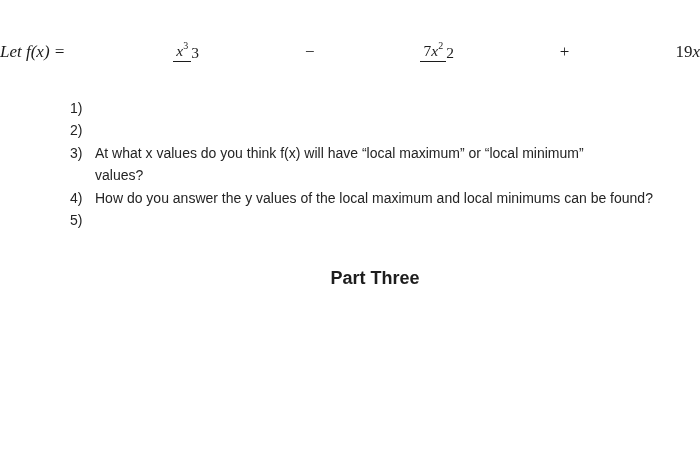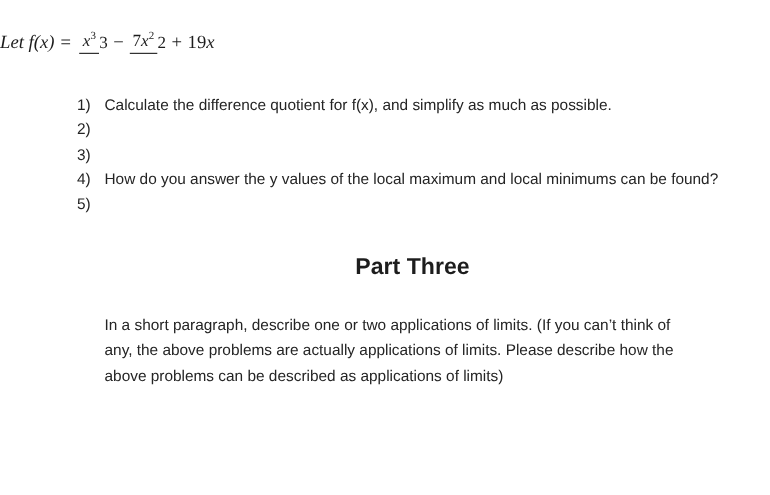--- a/index.html
+++ b/index.html
@@ -13,23 +13,23 @@
     height: 450px;
     background: #ffffff;
     overflow: hidden;
     font-family: "Liberation Sans", sans-serif;
     color: #212121;
   }
 
   
   .formula {
     display: flex;
-    justify-content: flex-start;
+    justify-content: space-between;
     align-items: center;
-    margin-top: 13px;
+    margin-top: 26px;
     height: 52px;
     font-family: "Liberation Serif", serif;
     font-size: 17px;
     color: #1c1c1c;
   }
   .formula .lead {
     font-style: italic;
     margin-right: 7px;
   }
   .frac {
@@ -78,21 +78,21 @@
   }
   .q-text {
     white-space: pre-line;
     max-width: 575px;
   }
 
   
   .section-heading {
     margin: 36px 0 0 50px;
     text-align: center;
-    font-size: 21px;
+    font-size: 18px;
     font-weight: bold;
     color: #1d1d1d;
     line-height: 22px;
   }
   .closing-paragraph {
     margin: 30px 0 0 95px;
     max-width: 560px;
     font-size: 14px;
     line-height: 23px;
     white-space: pre-line;
@@ -115,35 +115,33 @@
       <span class="num"><span>7</span><span class="var">x</span><sup>2</sup></span>
       <span class="den">2</span>
     </span>
     <span class="op">+</span>
     <span class="tail"><span>19</span><span class="var">x</span></span>
   </div>
 
   <div class="questions">
     <div class="q-item">
       <span class="q-num">1)</span>
-      <span class="q-text">Calculate the difference quotient for f(x), and simplify as much as possible.</span>
     </div>
     <div class="q-item">
       <span class="q-num">2)</span>
     </div>
     <div class="q-item">
       <span class="q-num">3)</span>
+      <span class="q-text">At what x values do you think f(x) will have “local maximum” or “local minimum”
+values?</span>
     </div>
     <div class="q-item">
       <span class="q-num">4)</span>
       <span class="q-text">How do you answer the y values of the local maximum and local minimums can be found?</span>
     </div>
     <div class="q-item">
       <span class="q-num">5)</span>
     </div>
   </div>
 
   <div class="section-heading">Part Three</div>
-  <div class="closing-paragraph">In a short paragraph, describe one or two applications of limits. (If you can’t think of
-any, the above problems are actually applications of limits. Please describe how the
-above problems can be described as applications of limits)</div>
 
 </div>
 
 </body></html>

